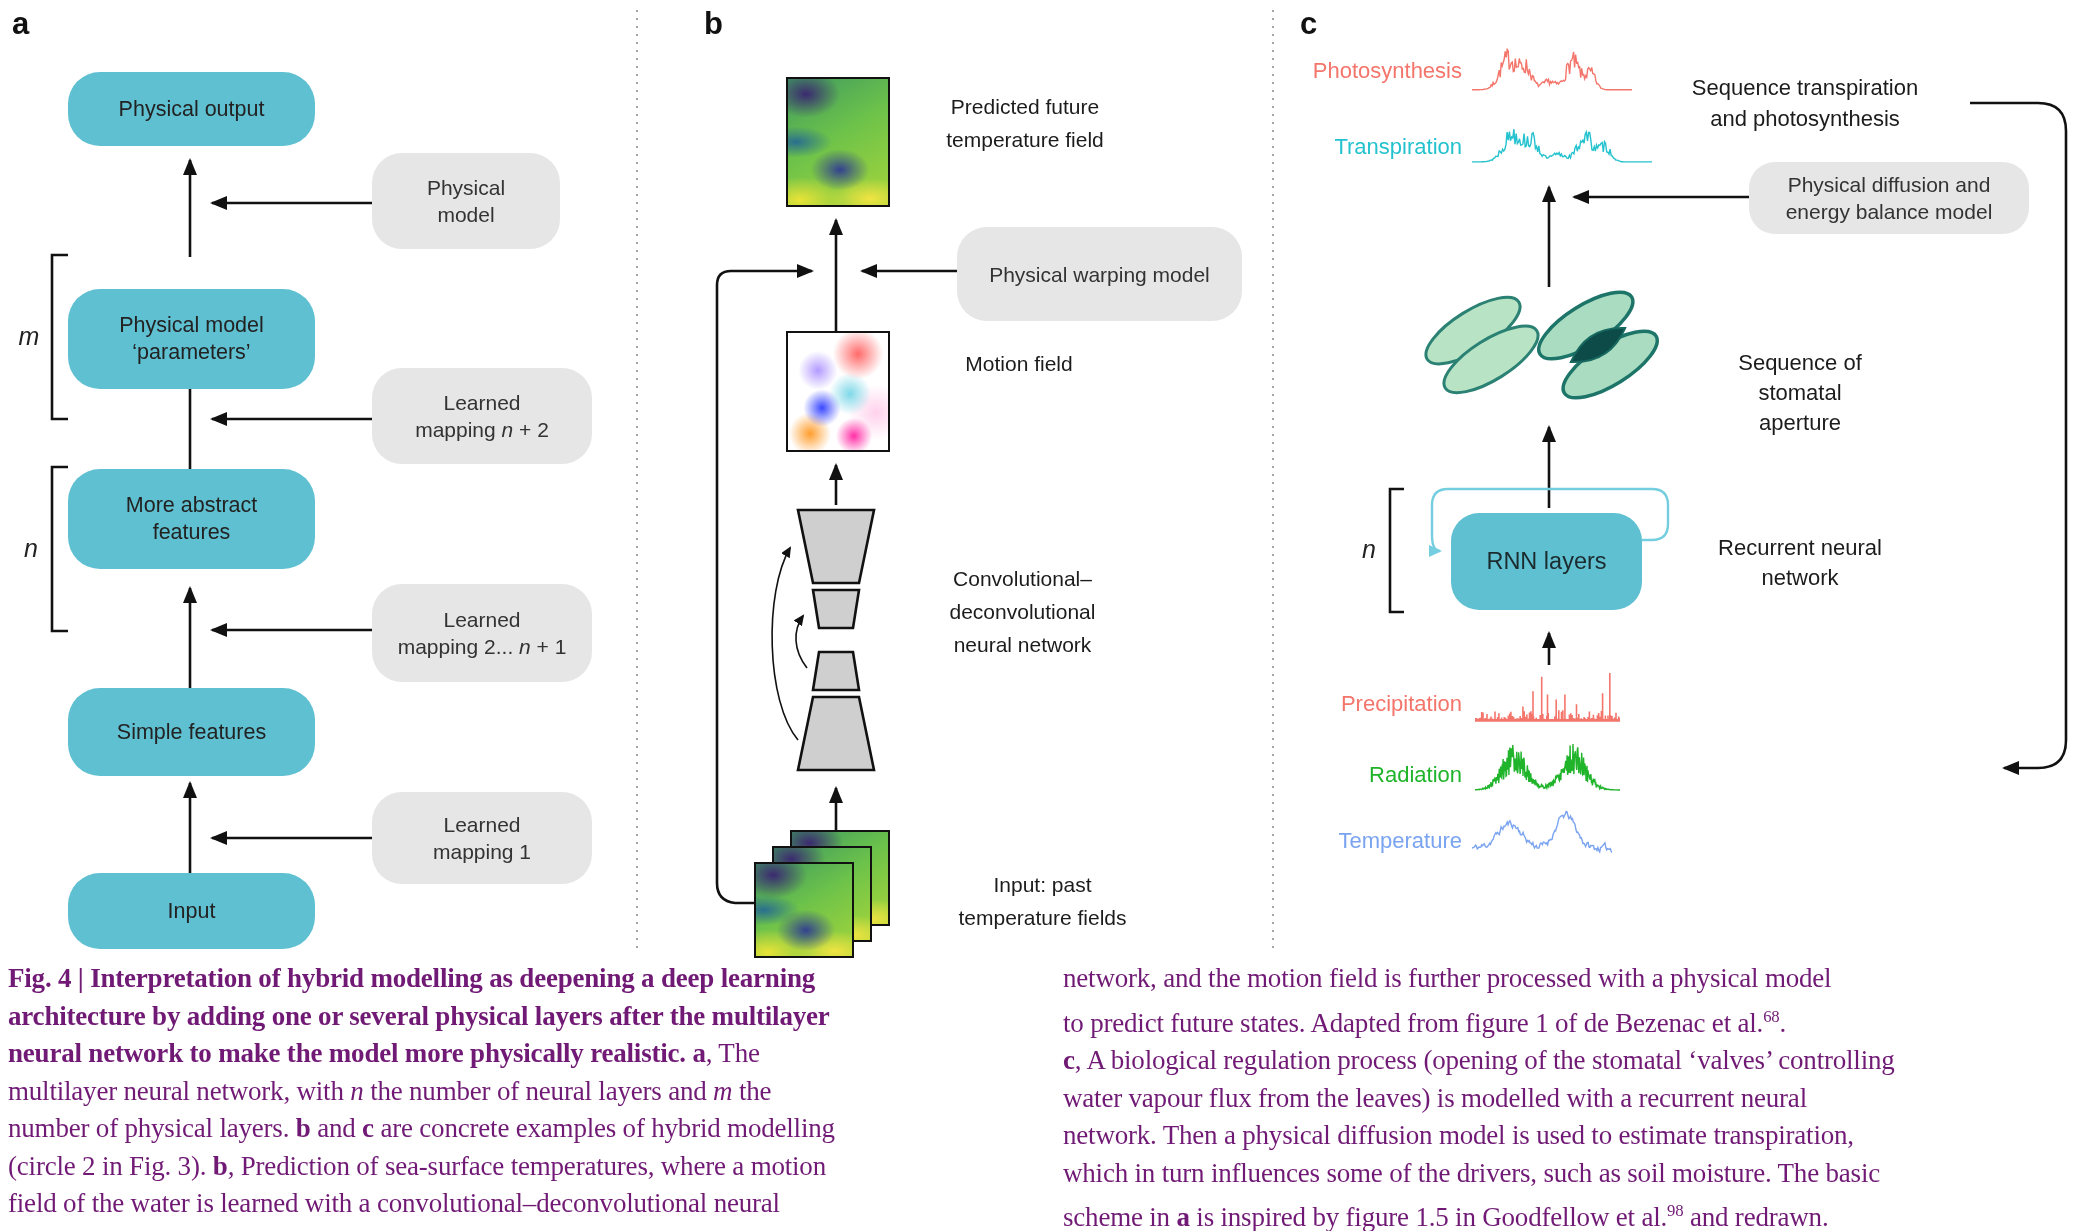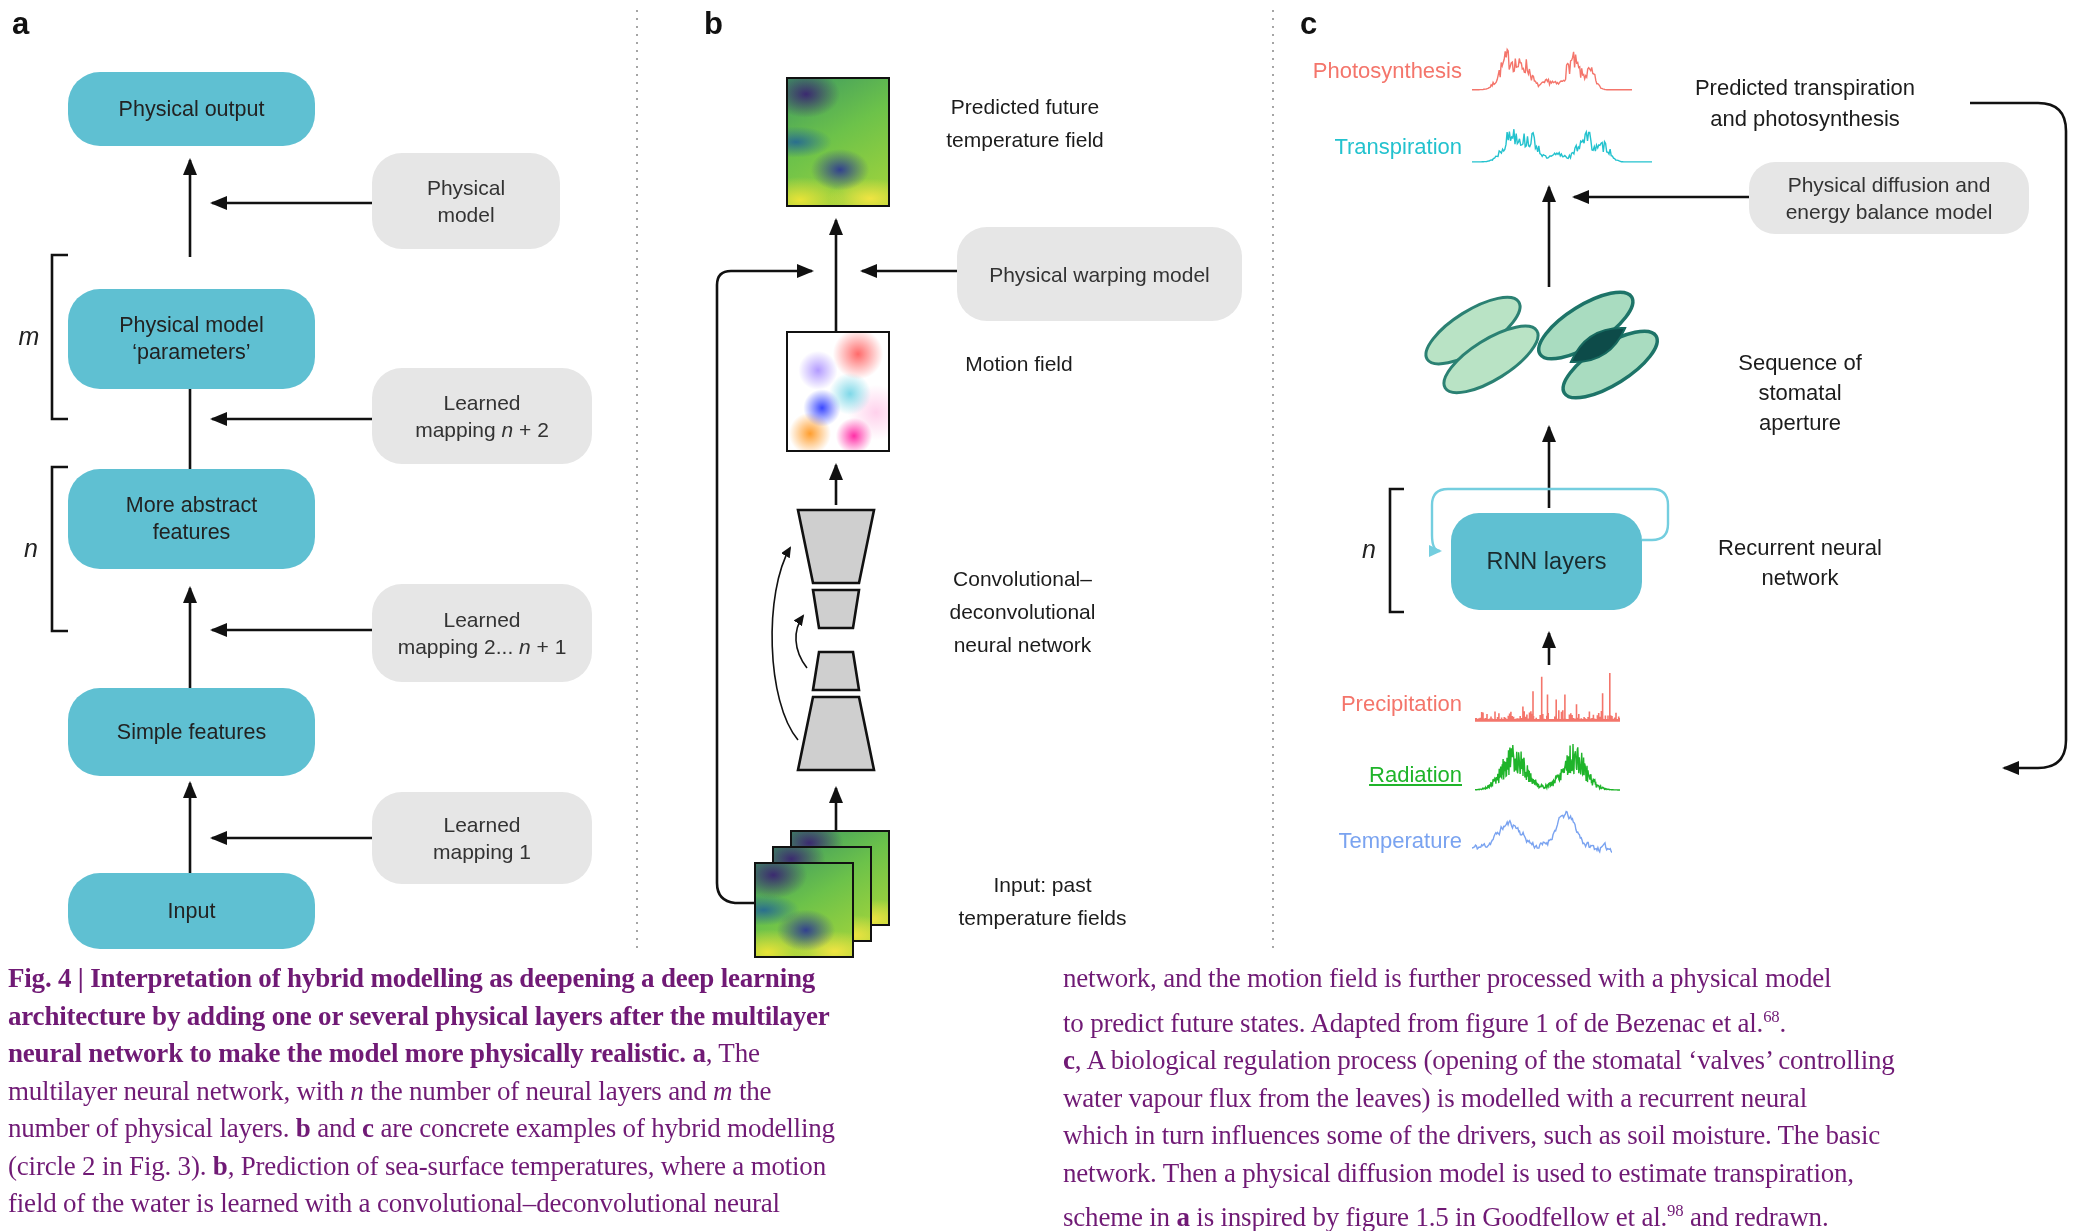--- a/index.html
+++ b/index.html
@@ -196,21 +196,21 @@
   </div>
 
   <div class="abs panel-label" style="left:1300px;top:6px;">c</div>
 
   <div class="abs series-label" style="left:1270px;top:58px;width:192px;color:#f4756b;">Photosynthesis</div>
   <svg class="abs" id="ts-photo" style="left:1472px;top:44px;" width="160" height="50">
       <path d="M0.0,45.7 L1.0,45.7 L2.0,45.7 L3.0,45.7 L4.0,45.7 L5.0,45.7 L6.0,45.7 L7.0,45.7 L8.1,45.6 L9.1,45.6 L10.1,45.6 L11.1,45.5 L12.1,45.2 L13.1,45.1 L14.1,45.1 L15.1,44.7 L16.1,44.4 L17.1,43.6 L18.1,43.4 L19.1,40.9 L20.1,42.1 L21.1,38.5 L22.1,40.4 L23.1,39.6 L24.2,38.2 L25.2,35.6 L26.2,31.1 L27.2,26.2 L28.2,33.2 L29.2,18.5 L30.2,21.9 L31.2,18.5 L32.2,15.3 L33.2,7.4 L34.2,13.3 L35.2,5.5 L36.2,7.0 L37.2,25.5 L38.2,22.5 L39.2,18.8 L40.3,18.0 L41.3,27.7 L42.3,27.1 L43.3,14.5 L44.3,23.3 L45.3,22.9 L46.3,22.7 L47.3,14.5 L48.3,18.8 L49.3,18.9 L50.3,25.0 L51.3,24.3 L52.3,28.2 L53.3,28.5 L54.3,15.2 L55.3,26.5 L56.4,29.9 L57.4,25.0 L58.4,31.1 L59.4,36.3 L60.4,31.7 L61.4,32.3 L62.4,37.0 L63.4,37.1 L64.4,39.3 L65.4,39.1 L66.4,42.4 L67.4,41.1 L68.4,40.5 L69.4,39.1 L70.4,38.2 L71.4,38.0 L72.5,38.5 L73.5,35.9 L74.5,35.3 L75.5,37.4 L76.5,35.6 L77.5,40.6 L78.5,37.6 L79.5,39.0 L80.5,37.2 L81.5,38.6 L82.5,38.0 L83.5,37.5 L84.5,39.7 L85.5,38.6 L86.5,40.1 L87.5,38.6 L88.6,37.2 L89.6,37.0 L90.6,37.2 L91.6,36.3 L92.6,37.0 L93.6,35.4 L94.6,21.0 L95.6,19.6 L96.6,20.4 L97.6,30.0 L98.6,17.0 L99.6,16.4 L100.6,13.4 L101.6,7.8 L102.6,23.4 L103.6,10.6 L104.7,19.0 L105.7,18.4 L106.7,23.6 L107.7,22.8 L108.7,33.6 L109.7,24.4 L110.7,30.9 L111.7,30.5 L112.7,34.8 L113.7,31.7 L114.7,33.3 L115.7,25.1 L116.7,23.8 L117.7,25.2 L118.7,26.6 L119.7,23.4 L120.8,29.5 L121.8,30.0 L122.8,30.4 L123.8,36.4 L124.8,39.8 L125.8,39.7 L126.8,40.6 L127.8,42.0 L128.8,44.2 L129.8,44.4 L130.8,44.9 L131.8,45.2 L132.8,45.5 L133.8,45.6 L134.8,45.7 L135.8,45.7 L136.9,45.7 L137.9,45.7 L138.9,45.7 L139.9,45.7 L140.9,45.7 L141.9,45.7 L142.9,45.7 L143.9,45.7 L144.9,45.7 L145.9,45.7 L146.9,45.7 L147.9,45.7 L148.9,45.7 L149.9,45.7 L150.9,45.7 L151.9,45.7 L153.0,45.7 L154.0,45.7 L155.0,45.7 L156.0,45.7 L157.0,45.7 L158.0,45.7 L159.0,45.7 L160.0,45.7" fill="none" stroke="#f4756b" stroke-width="1.4"></path>
     </svg>
 
   <div class="abs dlabel" style="left:1640px;top:72px;width:330px;line-height:31px;font-size:22px;">
-    <div>Predicted transpiration</div>
+    <div>Sequence transpiration</div>
     <div>and photosynthesis</div>
   </div>
 
   <div class="abs series-label" style="left:1270px;top:134px;width:192px;color:#23c2ce;">Transpiration</div>
   <svg class="abs" id="ts-transp" style="left:1472px;top:120px;" width="180" height="46">
       <path d="M0.0,41.9 L1.1,41.9 L2.3,41.9 L3.4,41.9 L4.5,41.9 L5.7,41.9 L6.8,41.9 L7.9,41.9 L9.1,41.9 L10.2,41.8 L11.3,41.7 L12.5,41.6 L13.6,41.6 L14.7,41.5 L15.8,41.1 L17.0,41.0 L18.1,40.4 L19.2,39.9 L20.4,40.2 L21.5,38.4 L22.6,38.1 L23.8,36.2 L24.9,36.4 L26.0,36.5 L27.2,30.9 L28.3,31.7 L29.4,33.1 L30.6,29.2 L31.7,31.0 L32.8,29.4 L34.0,24.4 L35.1,12.1 L36.2,20.1 L37.4,11.7 L38.5,20.7 L39.6,17.0 L40.8,18.1 L41.9,9.2 L43.0,24.1 L44.2,13.7 L45.3,23.7 L46.4,22.2 L47.5,18.8 L48.7,25.1 L49.8,24.9 L50.9,23.9 L52.1,13.6 L53.2,26.9 L54.3,26.0 L55.5,16.3 L56.6,25.9 L57.7,26.6 L58.9,23.9 L60.0,13.6 L61.1,12.8 L62.3,17.6 L63.4,28.4 L64.5,26.4 L65.7,31.9 L66.8,25.9 L67.9,33.7 L69.1,34.5 L70.2,36.4 L71.3,34.7 L72.5,35.3 L73.6,35.7 L74.7,38.1 L75.8,38.1 L77.0,37.0 L78.1,35.9 L79.2,36.3 L80.4,35.4 L81.5,34.8 L82.6,33.2 L83.8,34.7 L84.9,33.1 L86.0,34.3 L87.2,32.5 L88.3,35.9 L89.4,34.1 L90.6,36.7 L91.7,36.6 L92.8,35.5 L94.0,36.8 L95.1,38.2 L96.2,38.4 L97.4,35.4 L98.5,37.8 L99.6,33.2 L100.8,32.6 L101.9,33.9 L103.0,27.9 L104.2,25.5 L105.3,31.2 L106.4,27.0 L107.5,28.2 L108.7,21.1 L109.8,22.1 L110.9,20.2 L112.1,23.2 L113.2,14.2 L114.3,11.9 L115.5,20.8 L116.6,12.5 L117.7,12.4 L118.9,20.6 L120.0,30.0 L121.1,30.4 L122.3,26.6 L123.4,31.0 L124.5,25.0 L125.7,27.9 L126.8,24.9 L127.9,25.4 L129.1,23.2 L130.2,22.4 L131.3,31.8 L132.5,21.6 L133.6,23.4 L134.7,32.0 L135.8,32.2 L137.0,34.1 L138.1,29.1 L139.2,35.6 L140.4,36.0 L141.5,38.1 L142.6,38.5 L143.8,40.1 L144.9,40.1 L146.0,40.3 L147.2,40.9 L148.3,41.3 L149.4,41.7 L150.6,41.8 L151.7,41.9 L152.8,41.9 L154.0,41.9 L155.1,41.9 L156.2,41.9 L157.4,41.9 L158.5,41.9 L159.6,41.9 L160.8,41.9 L161.9,41.9 L163.0,41.9 L164.2,41.9 L165.3,41.9 L166.4,41.9 L167.5,41.9 L168.7,41.9 L169.8,41.9 L170.9,41.9 L172.1,41.9 L173.2,41.9 L174.3,41.9 L175.5,41.9 L176.6,41.9 L177.7,41.9 L178.9,41.9 L180.0,41.9" fill="none" stroke="#23c2ce" stroke-width="1.4"></path>
     </svg>
 
   <div class="abs sidebox" style="left:1749px;top:162px;width:280px;height:72px;border-radius:26px;">
     <div>Physical diffusion and</div>
@@ -228,21 +228,21 @@
   <div class="abs dlabel" style="left:1650px;top:533px;width:300px;line-height:30px;font-size:22px;">
     <div>Recurrent neural</div>
     <div>network</div>
   </div>
 
   <div class="abs series-label" style="left:1270px;top:691px;width:192px;color:#f4756b;">Precipitation</div>
   <svg class="abs" id="ts-precip" style="left:1475px;top:670px;" width="145" height="52">
       <path d="M0.0,51 V48.0 M1.3,51 V47.9 M2.7,51 V48.7 M4.0,51 V48.3 M5.3,51 V47.7 M6.7,51 V41.9 M8.0,51 V42.4 M9.3,51 V48.5 M10.6,51 V47.9 M12.0,51 V44.1 M13.3,51 V49.0 M14.6,51 V48.5 M16.0,51 V46.4 M17.3,51 V48.5 M18.6,51 V49.1 M20.0,51 V41.4 M21.3,51 V48.9 M22.6,51 V47.0 M23.9,51 V43.3 M25.3,51 V49.1 M26.6,51 V47.6 M27.9,51 V48.9 M29.3,51 V47.1 M30.6,51 V47.8 M31.9,51 V49.1 M33.3,51 V45.7 M34.6,51 V43.6 M35.9,51 V41.8 M37.2,51 V46.0 M38.6,51 V46.7 M39.9,51 V49.0 M41.2,51 V48.5 M42.6,51 V48.3 M43.9,51 V48.6 M45.2,51 V46.1 M46.6,51 V48.0 M47.9,51 V48.3 M49.2,51 V41.2 M50.6,51 V46.7 M51.9,51 V44.5 M53.2,51 V48.6 M54.5,51 V42.5 M55.9,51 V41.3 M57.2,51 V43.8 M58.5,51 V46.1 M59.9,51 V49.0 M61.2,51 V47.7 M62.5,51 V49.1 M63.9,51 V49.1 M65.2,51 V44.9 M66.5,51 V48.2 M67.8,51 V44.0 M69.2,51 V48.7 M70.5,51 V48.9 M71.8,51 V45.8 M73.2,51 V42.9 M74.5,51 V49.1 M75.8,51 V49.1 M77.2,51 V49.0 M78.5,51 V48.9 M79.8,51 V46.5 M81.1,51 V44.5 M82.5,51 V48.8 M83.8,51 V40.2 M85.1,51 V48.9 M86.5,51 V41.8 M87.8,51 V40.2 M89.1,51 V48.8 M90.5,51 V48.8 M91.8,51 V49.1 M93.1,51 V49.1 M94.4,51 V44.4 M95.8,51 V43.3 M97.1,51 V45.0 M98.4,51 V48.1 M99.8,51 V48.6 M101.1,51 V48.9 M102.4,51 V47.7 M103.8,51 V43.9 M105.1,51 V48.8 M106.4,51 V48.3 M107.8,51 V49.0 M109.1,51 V47.0 M110.4,51 V48.2 M111.7,51 V49.1 M113.1,51 V47.0 M114.4,51 V41.6 M115.7,51 V48.4 M117.1,51 V48.1 M118.4,51 V44.8 M119.7,51 V48.5 M121.1,51 V48.9 M122.4,51 V45.3 M123.7,51 V43.1 M125.0,51 V46.8 M126.4,51 V41.0 M127.7,51 V47.8 M129.0,51 V49.1 M130.4,51 V45.5 M131.7,51 V49.1 M133.0,51 V45.6 M134.4,51 V49.1 M135.7,51 V45.2 M137.0,51 V46.0 M138.3,51 V48.8 M139.7,51 V47.4 M141.0,51 V42.8 M142.3,51 V48.9 M143.7,51 V46.6 M145.0,51 V47.9 M58.0,51 V21.2 M66.7,51 V6.8 M72.5,51 V24.6 M81.2,51 V29.4 M89.9,51 V24.6 M101.5,51 V34.2 M47.9,51 V36.6 M127.6,51 V23.2 M134.8,51 V3.0 M0,51 H145" fill="none" stroke="#f4756b" stroke-width="1.6"></path>
     </svg>
 
-  <div class="abs series-label" style="left:1270px;top:762px;width:192px;color:#1fb42a;text-decoration:underline;">Radiation</div>
+  <div class="abs series-label" style="left:1270px;top:762px;width:192px;color:#1fb42a;">Radiation</div>
   <svg class="abs" id="ts-rad" style="left:1475px;top:738px;" width="145" height="54">
       <path d="M0.0,51.8 L0.5,51.7 L1.0,51.8 L1.5,51.7 L1.9,51.8 L2.4,51.6 L2.9,51.5 L3.4,51.6 L3.9,51.3 L4.4,51.6 L4.8,51.2 L5.3,51.1 L5.8,51.1 L6.3,51.6 L6.8,51.1 L7.3,51.1 L7.8,50.3 L8.2,51.0 L8.7,50.2 L9.2,50.0 L9.7,50.7 L10.2,51.0 L10.7,49.3 L11.2,50.4 L11.6,50.1 L12.1,50.3 L12.6,49.1 L13.1,47.1 L13.6,49.4 L14.1,49.8 L14.5,46.3 L15.0,48.3 L15.5,47.6 L16.0,44.1 L16.5,47.7 L17.0,46.7 L17.5,47.4 L17.9,42.4 L18.4,42.9 L18.9,41.0 L19.4,43.4 L19.9,40.2 L20.4,40.9 L20.9,45.6 L21.3,39.7 L21.8,39.7 L22.3,42.3 L22.8,35.7 L23.3,37.1 L23.8,45.1 L24.2,30.7 L24.7,39.1 L25.2,38.3 L25.7,28.6 L26.2,38.9 L26.7,39.8 L27.2,26.3 L27.6,36.7 L28.1,20.9 L28.6,41.4 L29.1,33.4 L29.6,23.2 L30.1,33.1 L30.6,23.9 L31.0,38.1 L31.5,37.6 L32.0,19.8 L32.5,24.8 L33.0,31.8 L33.5,12.2 L33.9,36.9 L34.4,16.6 L34.9,9.5 L35.4,29.2 L35.9,21.3 L36.4,11.0 L36.9,11.0 L37.3,19.1 L37.8,7.1 L38.3,15.0 L38.8,20.0 L39.3,33.6 L39.8,27.8 L40.3,20.5 L40.7,32.4 L41.2,29.4 L41.7,13.7 L42.2,33.3 L42.7,35.3 L43.2,28.1 L43.6,14.2 L44.1,19.5 L44.6,26.7 L45.1,36.0 L45.6,31.0 L46.1,13.4 L46.6,30.9 L47.0,21.8 L47.5,21.5 L48.0,38.0 L48.5,22.2 L49.0,19.7 L49.5,28.0 L49.9,39.5 L50.4,34.7 L50.9,34.5 L51.4,41.9 L51.9,35.5 L52.4,27.3 L52.9,38.7 L53.3,31.8 L53.8,43.9 L54.3,32.9 L54.8,43.9 L55.3,38.8 L55.8,35.4 L56.3,43.7 L56.7,39.7 L57.2,45.8 L57.7,43.4 L58.2,41.0 L58.7,45.4 L59.2,42.1 L59.6,46.2 L60.1,46.5 L60.6,41.6 L61.1,44.5 L61.6,46.1 L62.1,44.8 L62.6,49.1 L63.0,46.2 L63.5,46.4 L64.0,49.7 L64.5,49.2 L65.0,48.6 L65.5,48.7 L66.0,47.7 L66.4,46.7 L66.9,48.1 L67.4,47.3 L67.9,47.7 L68.4,49.4 L68.9,50.2 L69.3,49.8 L69.8,50.2 L70.3,49.5 L70.8,47.1 L71.3,48.6 L71.8,50.0 L72.3,47.0 L72.7,47.5 L73.2,48.6 L73.7,45.6 L74.2,45.8 L74.7,44.4 L75.2,48.3 L75.7,47.6 L76.1,43.9 L76.6,47.0 L77.1,46.5 L77.6,42.6 L78.1,48.2 L78.6,42.3 L79.0,42.9 L79.5,44.8 L80.0,44.7 L80.5,39.7 L81.0,37.3 L81.5,39.5 L82.0,38.3 L82.4,36.7 L82.9,39.3 L83.4,36.6 L83.9,41.6 L84.4,42.6 L84.9,37.7 L85.4,34.8 L85.8,42.1 L86.3,31.2 L86.8,33.5 L87.3,32.6 L87.8,33.6 L88.3,30.4 L88.7,33.0 L89.2,34.9 L89.7,29.9 L90.2,27.0 L90.7,22.9 L91.2,30.1 L91.7,32.7 L92.1,17.2 L92.6,36.9 L93.1,28.0 L93.6,18.2 L94.1,34.2 L94.6,33.8 L95.1,7.6 L95.5,35.1 L96.0,21.4 L96.5,25.1 L97.0,33.0 L97.5,30.6 L98.0,6.0 L98.4,24.7 L98.9,36.1 L99.4,17.8 L99.9,15.5 L100.4,13.2 L100.9,21.2 L101.4,30.5 L101.8,31.9 L102.3,11.6 L102.8,9.3 L103.3,23.2 L103.8,35.3 L104.3,19.2 L104.7,25.0 L105.2,30.6 L105.7,36.5 L106.2,27.0 L106.7,14.9 L107.2,27.4 L107.7,36.3 L108.1,35.5 L108.6,19.6 L109.1,37.2 L109.6,25.3 L110.1,27.5 L110.6,31.0 L111.1,43.0 L111.5,35.6 L112.0,27.7 L112.5,44.1 L113.0,32.3 L113.5,37.3 L114.0,37.1 L114.4,39.4 L114.9,41.7 L115.4,38.0 L115.9,36.3 L116.4,43.8 L116.9,43.3 L117.4,47.3 L117.8,45.0 L118.3,40.7 L118.8,44.1 L119.3,41.8 L119.8,41.6 L120.3,45.5 L120.8,45.0 L121.2,48.8 L121.7,48.9 L122.2,47.1 L122.7,47.4 L123.2,47.7 L123.7,47.6 L124.1,48.7 L124.6,50.4 L125.1,48.8 L125.6,47.9 L126.1,50.5 L126.6,50.5 L127.1,50.2 L127.5,49.3 L128.0,49.5 L128.5,49.8 L129.0,50.6 L129.5,51.3 L130.0,50.5 L130.5,51.1 L130.9,50.7 L131.4,50.9 L131.9,51.6 L132.4,51.2 L132.9,51.1 L133.4,51.2 L133.8,51.5 L134.3,51.7 L134.8,51.5 L135.3,51.6 L135.8,51.6 L136.3,51.8 L136.8,51.7 L137.2,51.8 L137.7,51.8 L138.2,51.8 L138.7,51.9 L139.2,51.9 L139.7,51.9 L140.2,51.9 L140.6,51.9 L141.1,51.9 L141.6,51.9 L142.1,51.9 L142.6,52.0 L143.1,52.0 L143.5,52.0 L144.0,52.0 L144.5,52.0 L145.0,52.0" fill="none" stroke="#1fb42a" stroke-width="1.4"></path>
     </svg>
 
 
   <div class="abs series-label" style="left:1270px;top:828px;width:192px;color:#7aa3f0;">Temperature</div>
   <svg class="abs" id="ts-temp" style="left:1472px;top:805px;" width="140" height="54">
       <path d="M0.0,43.0 L0.9,42.8 L1.8,42.2 L2.6,41.9 L3.5,40.1 L4.4,40.9 L5.3,44.0 L6.2,43.1 L7.0,42.1 L7.9,42.3 L8.8,42.1 L9.7,39.8 L10.6,40.7 L11.4,39.7 L12.3,38.8 L13.2,41.2 L14.1,42.2 L15.0,42.1 L15.8,41.0 L16.7,40.2 L17.6,38.2 L18.5,39.3 L19.4,36.8 L20.3,35.1 L21.1,34.6 L22.0,31.4 L22.9,29.2 L23.8,27.7 L24.7,29.0 L25.5,27.5 L26.4,28.4 L27.3,29.6 L28.2,25.9 L29.1,21.9 L29.9,23.2 L30.8,24.4 L31.7,21.4 L32.6,21.6 L33.5,20.4 L34.3,19.3 L35.2,17.0 L36.1,19.7 L37.0,17.1 L37.9,15.8 L38.7,17.7 L39.6,21.1 L40.5,23.1 L41.4,20.0 L42.3,20.5 L43.1,21.0 L44.0,23.1 L44.9,23.5 L45.8,22.7 L46.7,26.5 L47.5,26.0 L48.4,29.6 L49.3,29.9 L50.2,29.4 L51.1,27.5 L51.9,30.0 L52.8,31.7 L53.7,33.8 L54.6,37.1 L55.5,35.5 L56.4,36.6 L57.2,35.6 L58.1,38.0 L59.0,38.1 L59.9,39.6 L60.8,37.8 L61.6,40.8 L62.5,43.0 L63.4,41.5 L64.3,40.6 L65.2,43.1 L66.0,43.1 L66.9,43.1 L67.8,39.7 L68.7,38.1 L69.6,38.3 L70.4,39.6 L71.3,37.1 L72.2,37.4 L73.1,38.1 L74.0,39.0 L74.8,37.9 L75.7,39.8 L76.6,35.3 L77.5,35.4 L78.4,34.3 L79.2,34.7 L80.1,34.5 L81.0,29.8 L81.9,27.4 L82.8,25.4 L83.6,25.9 L84.5,22.8 L85.4,19.9 L86.3,15.9 L87.2,12.5 L88.1,12.0 L88.9,11.2 L89.8,10.6 L90.7,10.4 L91.6,12.4 L92.5,10.3 L93.3,9.1 L94.2,6.5 L95.1,6.9 L96.0,10.8 L96.9,13.7 L97.7,12.9 L98.6,11.1 L99.5,14.4 L100.4,13.6 L101.3,17.1 L102.1,17.7 L103.0,19.4 L103.9,24.6 L104.8,27.2 L105.7,27.1 L106.5,28.8 L107.4,29.6 L108.3,33.0 L109.2,32.7 L110.1,35.3 L110.9,38.6 L111.8,38.2 L112.7,39.3 L113.6,41.5 L114.5,39.2 L115.3,37.4 L116.2,37.5 L117.1,42.2 L118.0,42.5 L118.9,40.4 L119.7,40.8 L120.6,40.4 L121.5,40.6 L122.4,44.4 L123.3,43.9 L124.2,43.6 L125.0,45.4 L125.9,42.6 L126.8,45.4 L127.7,46.9 L128.6,42.5 L129.4,42.1 L130.3,41.3 L131.2,40.1 L132.1,38.9 L133.0,37.8 L133.8,42.6 L134.7,44.8 L135.6,43.6 L136.5,44.0 L137.4,44.2 L138.2,43.6 L139.1,46.1 L140.0,47.5" fill="none" stroke="#7aa3f0" stroke-width="1.4"></path>
     </svg>
 
@@ -253,17 +253,17 @@
     <div class="cap-line"><span>multilayer neural network, with </span><span style="font-style: italic;">n</span><span> the number of neural layers and </span><span style="font-style: italic;">m</span><span> the</span></div>
     <div class="cap-line"><span>number of physical layers. </span><span style="font-weight: bold;">b</span><span> and </span><span style="font-weight: bold;">c</span><span> are concrete examples of hybrid modelling</span></div>
     <div class="cap-line"><span>(circle 2 in Fig. 3). </span><span style="font-weight: bold;">b</span><span>, Prediction of sea-surface temperatures, where a motion</span></div>
     <div class="cap-line"><span>field of the water is learned with a convolutional–deconvolutional neural</span></div>
   </div>
   <div class="abs caption" style="left:1063px;top:960px;width:1010px;">
     <div class="cap-line"><span>network, and the motion field is further processed with a physical model</span></div>
     <div class="cap-line"><span>to predict future states. Adapted from figure 1 of de Bezenac et al.</span><span style="vertical-align: super; font-size: 0.62em;">68</span><span>.</span></div>
     <div class="cap-line"><span style="font-weight: bold;">c</span><span>, A biological regulation process (opening of the stomatal ‘valves’ controlling</span></div>
     <div class="cap-line"><span>water vapour flux from the leaves) is modelled with a recurrent neural</span></div>
+    <div class="cap-line"><span>network. Then a physical diffusion model is used to estimate transpiration,</span></div>
     <div class="cap-line"><span>which in turn influences some of the drivers, such as soil moisture. The basic</span></div>
-    <div class="cap-line"><span>network. Then a physical diffusion model is used to estimate transpiration,</span></div>
     <div class="cap-line"><span>scheme in </span><span style="font-weight: bold;">a</span><span> is inspired by figure 1.5 in Goodfellow et al.</span><span style="vertical-align: super; font-size: 0.62em;">98</span><span> and redrawn.</span></div>
   </div>
 </div>
 
 </body></html>

